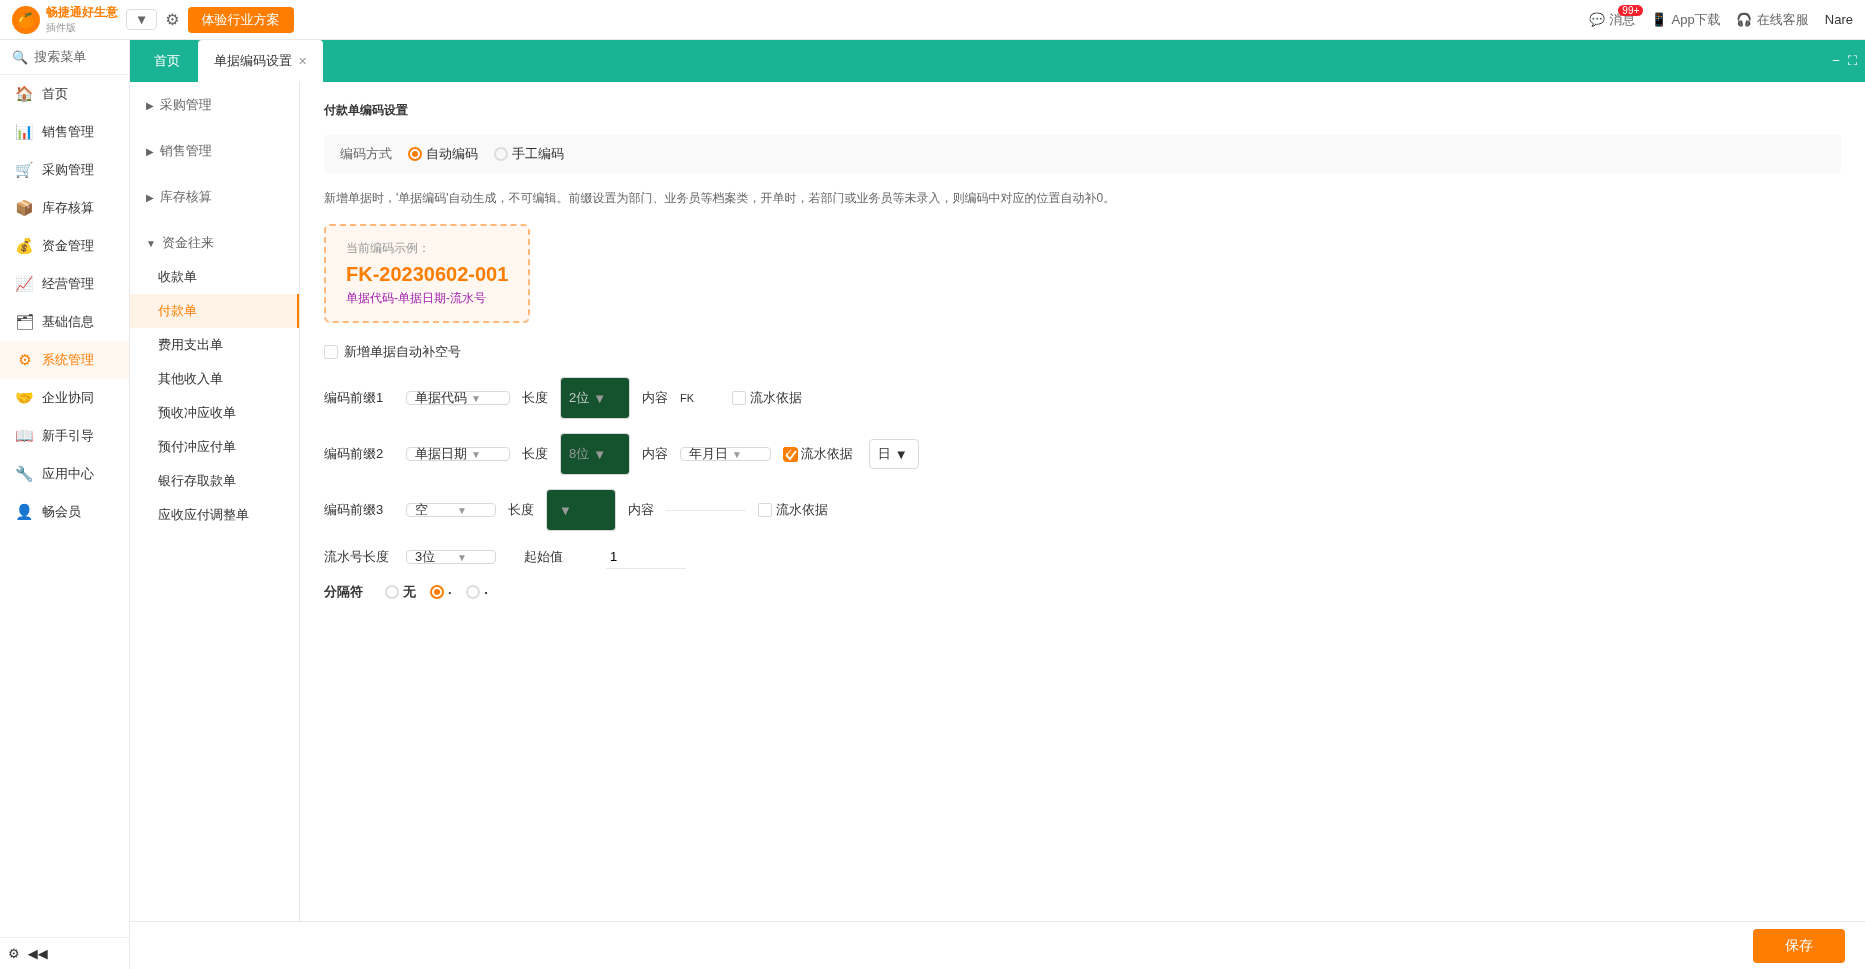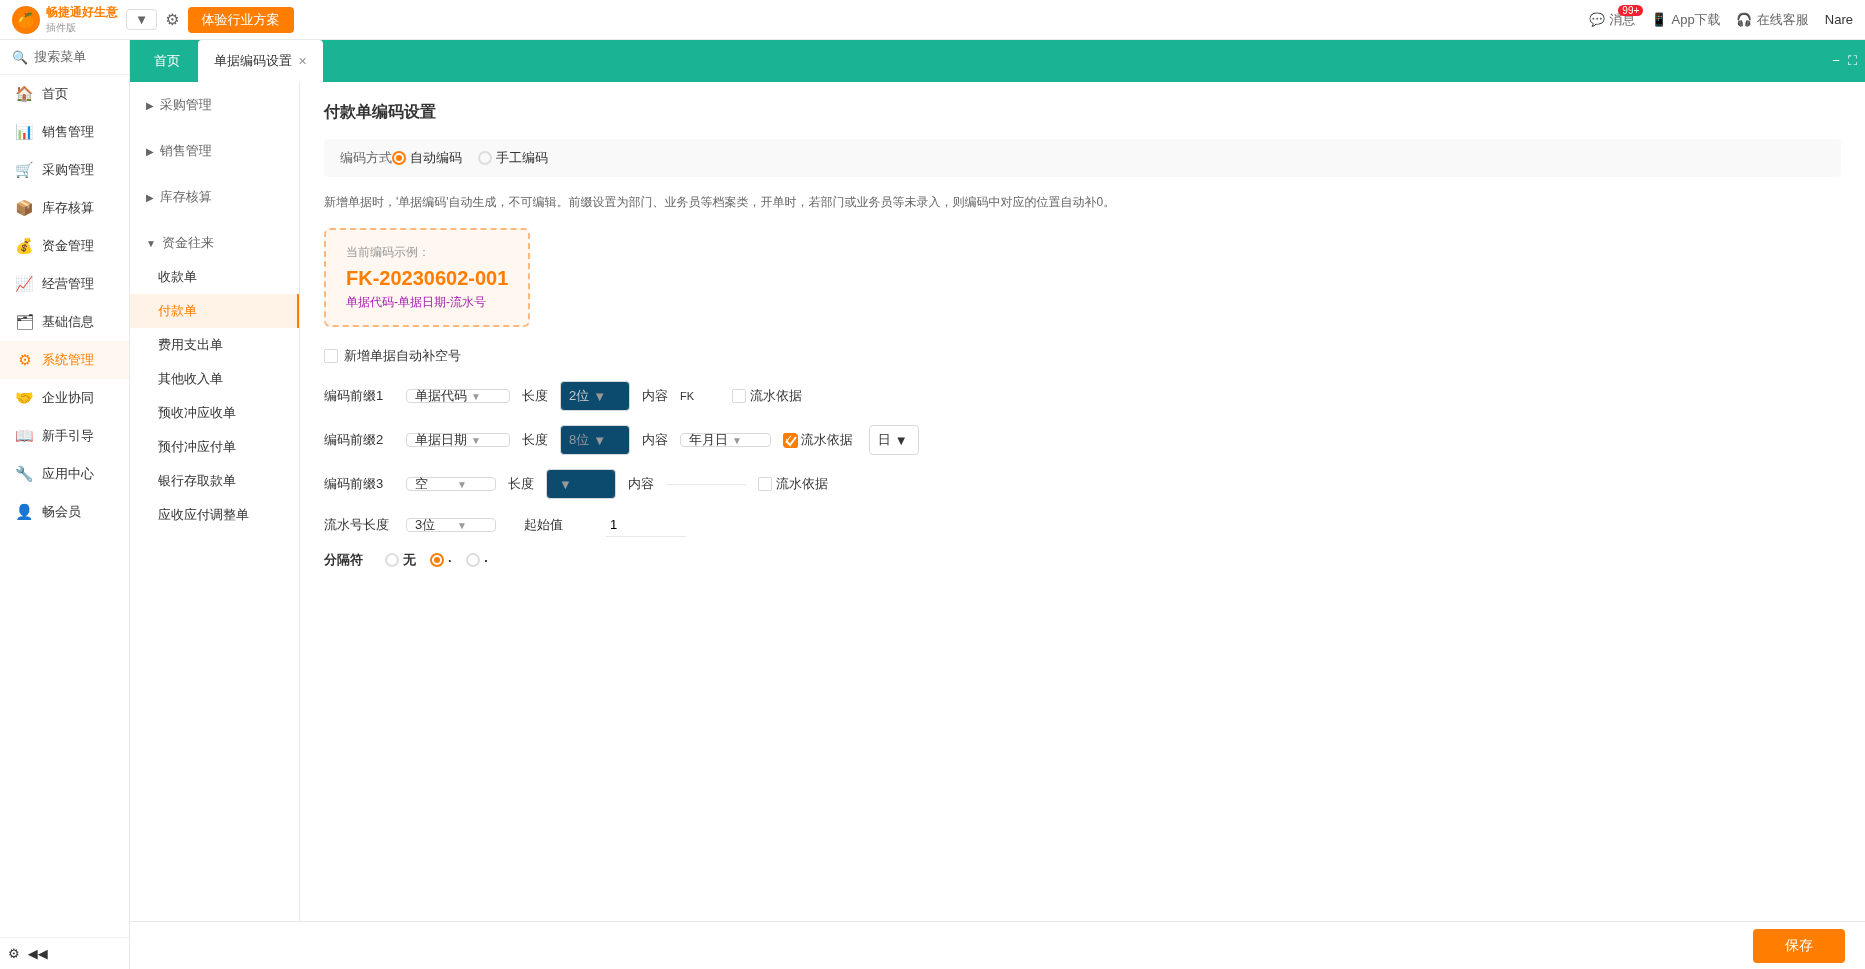--- a/index.html
+++ b/index.html
@@ -37,24 +37,24 @@
     .tab-bar-right { margin-left: auto; display: flex; gap: 8px; }
     .sub-sidebar { width: 170px; background: #fff; border-right: 1px solid #e8e8e8; flex-shrink: 0; }
     .sub-sidebar-group { padding: 6px 0; }
     .sub-sidebar-group-title { display: flex; align-items: center; gap: 6px; padding: 8px 16px; color: #666; font-size: 13px; cursor: pointer; }
     .sub-sidebar-group-title .arrow { font-size: 10px; }
     .sub-sidebar-item { padding: 8px 16px 8px 28px; color: #333; font-size: 13px; cursor: pointer; }
     .sub-sidebar-item.active { color: #ff7d00; background: #fff3e8; border-right: 2px solid #ff7d00; }
 
     
     .main-panel { flex: 1; padding: 20px 24px; background: white; overflow-y: auto; }
-    .page-title { font-size: 16px; font-weight: bold; color: #333; margin-bottom: 16px; }
-
-    
-    .encoding-method { display: flex; align-items: center; gap: 0; padding: 10px 16px; background: #f9f9f9; border-radius: 4px; margin-bottom: 16px; }
+    .page-title { font-size: 12px; font-weight: bold; color: #333; margin-bottom: 16px; }
+
+    
+    .encoding-method { display: flex; align-items: center; gap: 16px; padding: 10px 16px; background: #f9f9f9; border-radius: 4px; margin-bottom: 16px; }
     .encoding-method-label { font-size: 13px; color: #666; }
     .radio-group { display: flex; gap: 16px; align-items: center; }
     .radio-item { display: flex; align-items: center; gap: 4px; cursor: pointer; font-size: 13px; }
     .radio-circle { width: 14px; height: 14px; border-radius: 50%; border: 2px solid #ddd; display: inline-flex; align-items: center; justify-content: center; }
     .radio-circle.checked { border-color: #ff7d00; }
     .radio-circle.checked::after { content: ''; width: 6px; height: 6px; background: #ff7d00; border-radius: 50%; }
 
     
     .info-text { font-size: 12px; color: #666; margin-bottom: 16px; line-height: 1.6; }
 
@@ -67,21 +67,21 @@
     
     .checkbox-row { display: flex; align-items: center; gap: 6px; margin-bottom: 16px; }
     .cb { width: 14px; height: 14px; border: 1px solid #d9d9d9; border-radius: 2px; display: inline-block; cursor: pointer; }
 
     
     .config-row { display: flex; align-items: center; gap: 12px; margin-bottom: 14px; }
     .config-label { font-size: 13px; color: #333; width: 70px; flex-shrink: 0; }
     .select-box { border: 1px solid #d9d9d9; border-radius: 4px; padding: 4px 28px 4px 8px; font-size: 13px; color: #333; background: white; cursor: pointer; position: relative; display: inline-flex; align-items: center; gap: 4px; min-width: 90px; height: 14px; }
     .select-box .arrow { margin-left: auto; color: #999; font-size: 10px; }
     .length-label { font-size: 13px; color: #333; }
-    .length-select { border: 1px solid #d9d9d9; border-radius: 4px; padding: 8px 8px; font-size: 13px; color: #999; background: #0c4a6e; cursor: pointer; min-width: 70px; height: 30px; display: inline-flex; align-items: center; gap: 4px; }
+    .length-select { border: 1px solid #d9d9d9; border-radius: 4px; padding: 20px 8px; font-size: 13px; color: #999; background: #14532d; cursor: pointer; min-width: 70px; height: 30px; display: inline-flex; align-items: center; gap: 4px; }
     .content-label { font-size: 13px; color: #333; }
     .content-value { font-size: 11px; color: #333; min-width: 40px; }
     .stream-checkbox { display: flex; align-items: center; gap: 4px; font-size: 13px; color: #333; }
     .stream-cb { width: 14px; height: 14px; border: 1px solid #d9d9d9; border-radius: 2px; display: inline-block; }
     .stream-cb.checked { background: #ff7d00; border-color: #ff7d00; position: relative; }
     .stream-cb.checked::after { content: '✓'; color: white; font-size: 10px; position: absolute; top: -1px; left: 1px; }
     .day-select { border: 1px solid #d9d9d9; border-radius: 4px; padding: 4px 8px; font-size: 13px; color: #333; background: white; cursor: pointer; min-width: 50px; height: 30px; display: inline-flex; align-items: center; gap: 4px; margin-left: 4px; }
 
     
     .separator-row { display: flex; align-items: center; gap: 22px; margin-bottom: 16px; font-weight: bold; }

